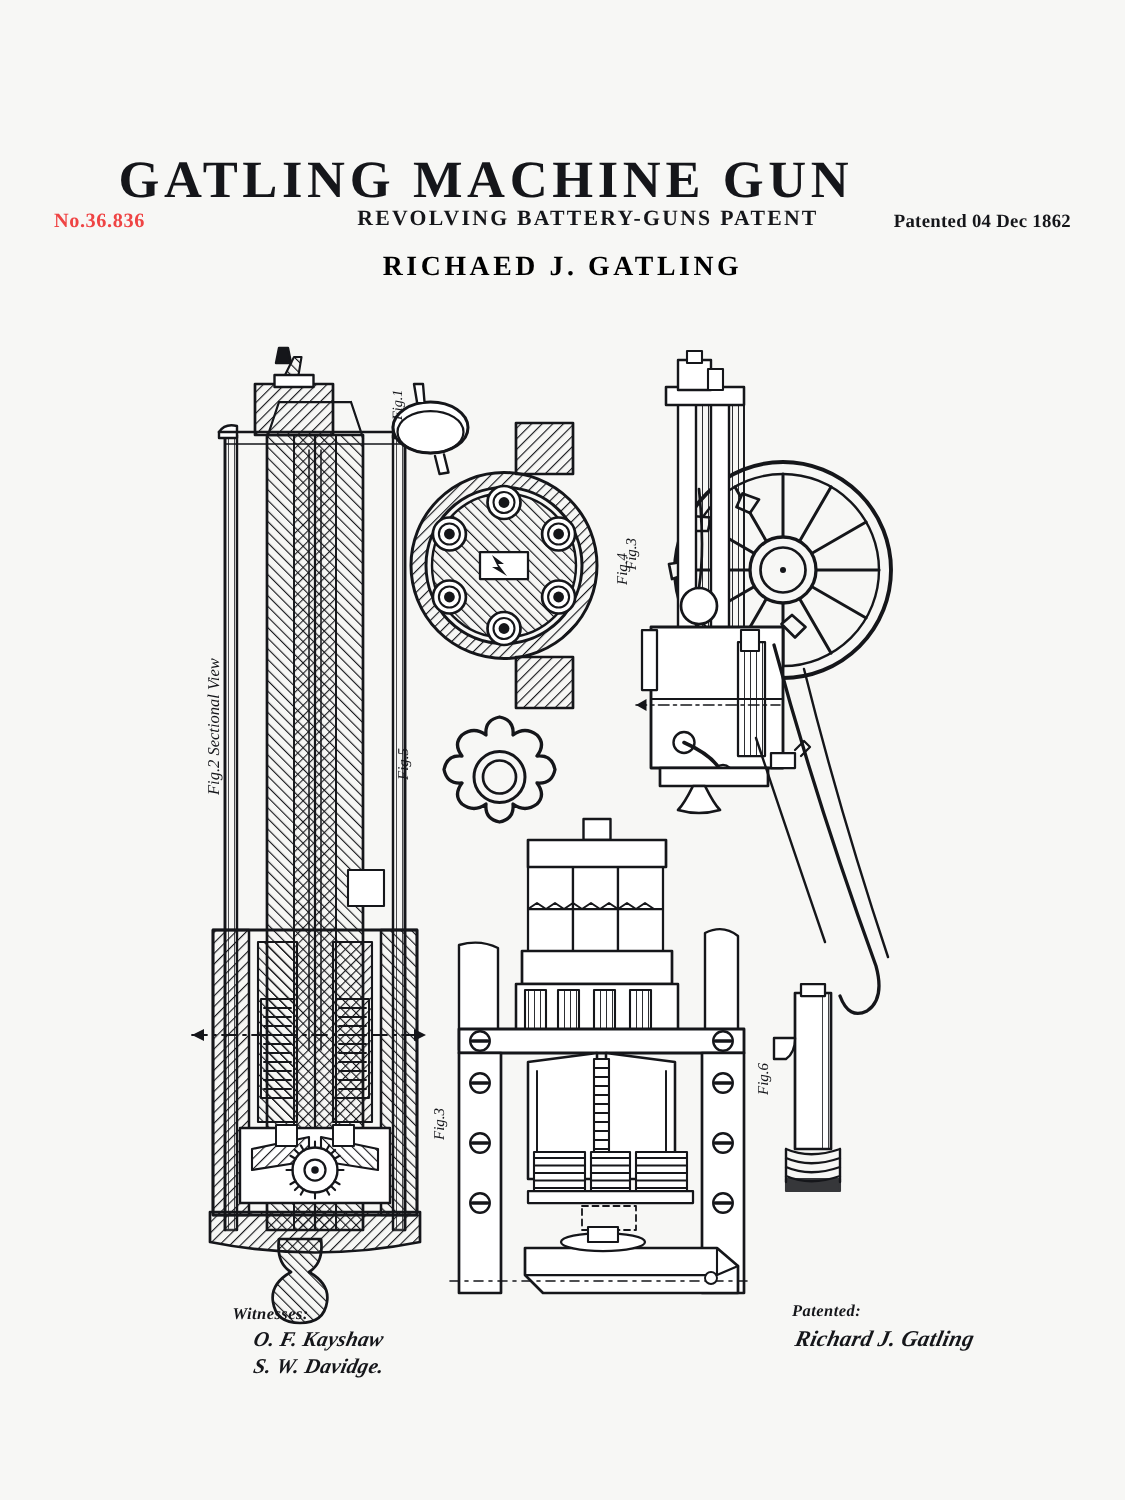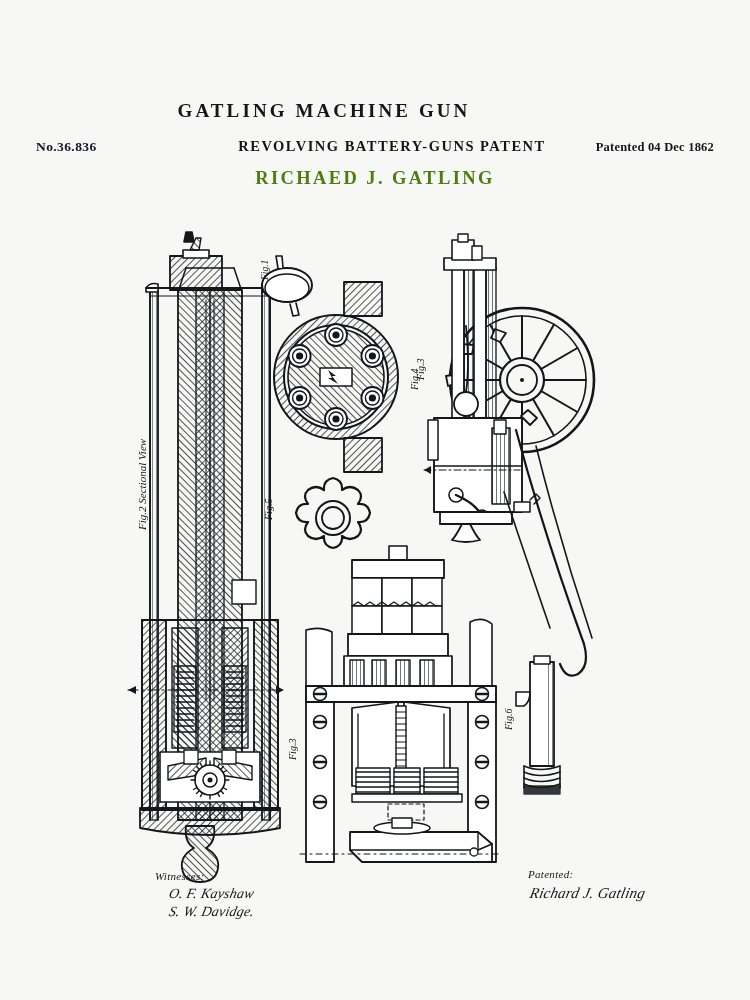--- a/index.html
+++ b/index.html
@@ -18,21 +18,21 @@
     color: #15161a;
   }
 
   
   .hdr-title {
     position: absolute;
     top: 100px;
     left: 0;
     width: 648px;
     text-align: center;
-    font-size: 19px;
+    font-size: 35px;
     font-weight: 700;
     letter-spacing: 3.1px;
     color: #15161a;
     white-space: nowrap;
   }
   .hdr-sub {
     position: absolute;
     top: 138px;
     left: 17px;
     width: 750px;
@@ -45,31 +45,31 @@
   }
   .hdr-inventor {
     position: absolute;
     top: 168px;
     left: 0;
     width: 750px;
     text-align: center;
     font-size: 18.5px;
     font-weight: 700;
     letter-spacing: 2.4px;
-    color: #4d7c0f;
+    color: #000000;
     white-space: nowrap;
   }
   .hdr-no {
     position: absolute;
     top: 139px;
     left: 36px;
     font-size: 13.5px;
     font-weight: 700;
     letter-spacing: 0.4px;
-    color: #0f172a;
+    color: #ef4444;
     white-space: nowrap;
   }
   .hdr-date {
     position: absolute;
     top: 140px;
     right: 36px;
     font-size: 12.5px;
     font-weight: 700;
     letter-spacing: 0.2px;
     color: #15161a;
@@ -78,21 +78,21 @@
 
   
   #drawing {
     position: absolute;
     top: 0; left: 0;
     width: 750px;
     height: 1000px;
   }
 
   
-  .sig-block { position: absolute; }
+  .sig-block { position: absolute; font-weight: bold; }
   .sig-label {
     font-family: "Liberation Serif", "DejaVu Serif", serif;
     font-style: italic;
     font-size: 11px;
     color: #15161a;
     letter-spacing: 0.3px;
   }
   .sig-name {
     font-family: "Liberation Serif", "DejaVu Serif", serif;
     font-style: italic;

